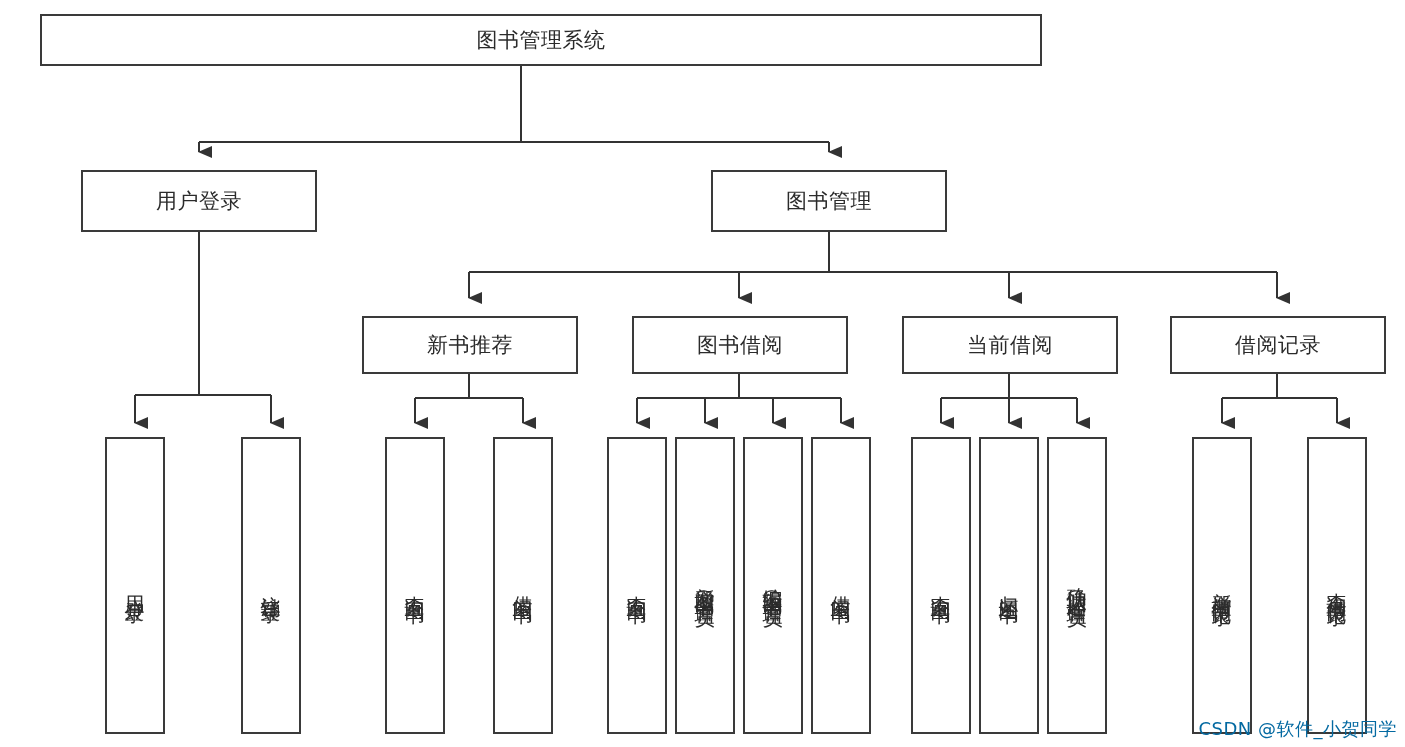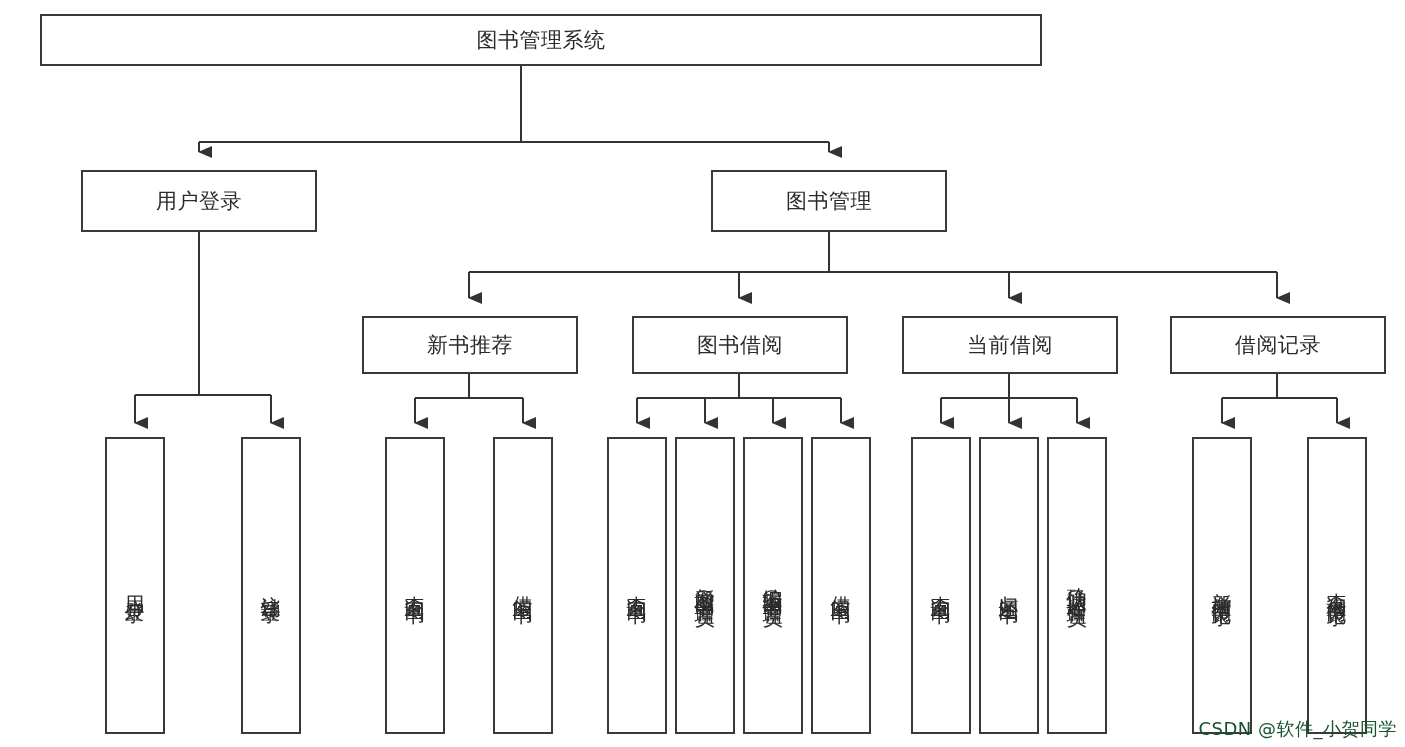--- a/index.html
+++ b/index.html
@@ -55,21 +55,21 @@
     letter-spacing: 3px;
     line-height: 1;
     text-align: center;
     max-height: 100%;
   }
   .watermark {
     position: absolute;
     right: 8px;
     bottom: 6px;
     font-size: 18px;
-    color: #14532d;
+    color: #0369a1;
     letter-spacing: 0.5px;
     user-select: none;
     white-space: nowrap;
   }
 </style>
 </head>
 <body>
 
 <div id="diagram-root">
 

